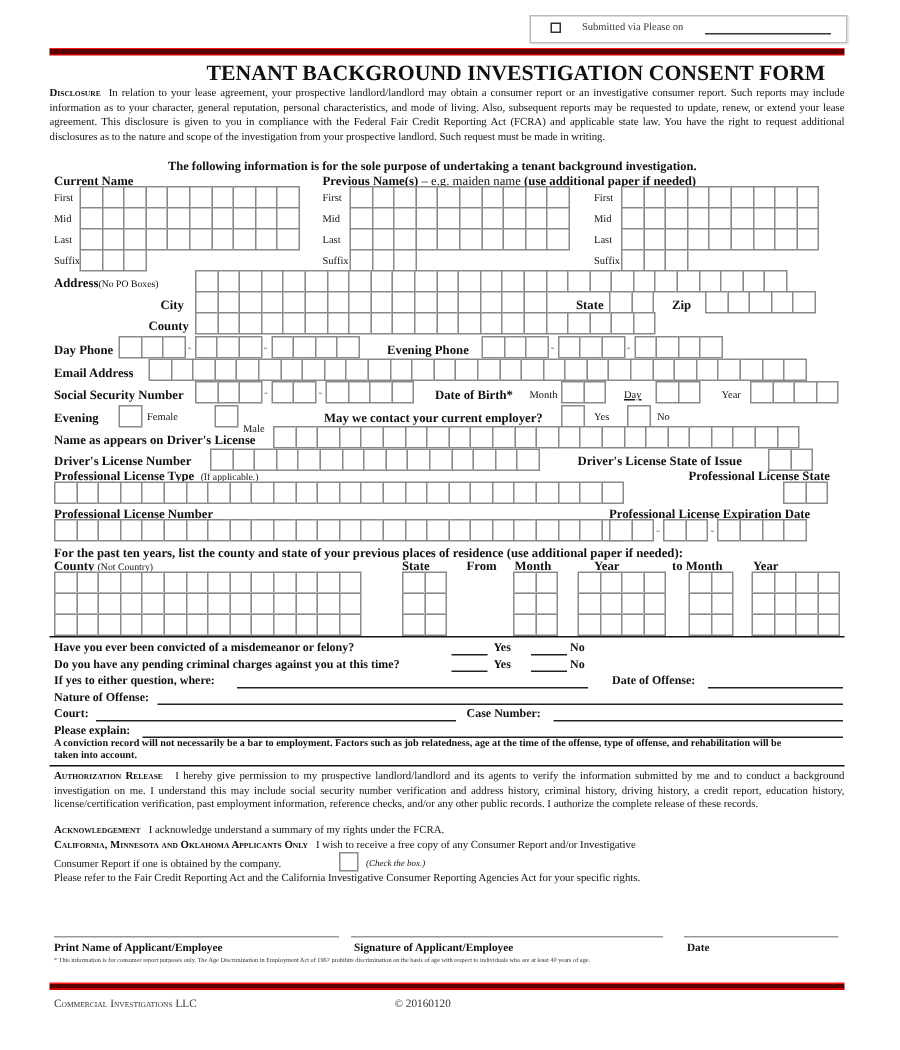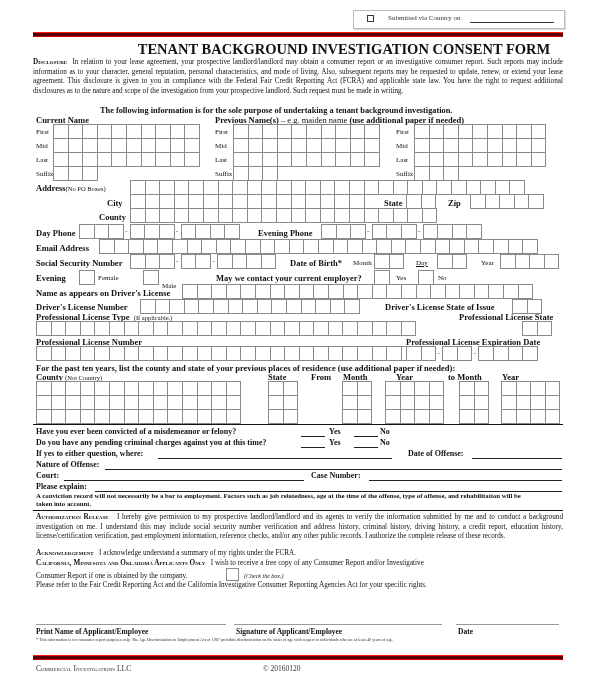--- a/index.html
+++ b/index.html
@@ -16,33 +16,33 @@
   .gap { width:6px; display:flex; align-items:center; justify-content:center; font-size:8px; color:#777; }
   .redbar { position:absolute; left:33px; width:530px; height:5px; background:linear-gradient(#ff1a1a 0 1px,#5a0000 1px 4px,#cc0000 4px 5px); }
   .uline { position:absolute; border-bottom:1px solid #222; height:0; }
   .hr { position:absolute; left:33px; width:530px; border-top:1.5px solid #111; }
 </style>
 </head>
 <body>
 
 <div class="abs" style="left:353px;top:10px;width:210px;height:17px;border:1px solid #bbb;box-shadow:1px 1px 1px #ddd;">
   <span class="abs" style="left:13px;top:4px;width:5px;height:5px;border:1px solid #333;"></span>
-  <span class="abs sm" style="left:34px;top:3px;font-size:7px;color:#333;">Submitted via Country on</span>
+  <span class="abs sm" style="left:34px;top:3px;font-size:7px;color:#333;">Submitted via Please on</span>
   <span class="abs" style="left:116px;top:11px;width:84px;border-bottom:1px solid #333;"></span>
 </div>
 
 <div class="redbar" style="top:32px;"></div>
 
 <div class="abs b" style="left:0;width:600px;top:41px;text-align:center;font-size:14.5px;">TENANT BACKGROUND INVESTIGATION CONSENT FORM</div>
 
 <div class="abs txt" style="left:33px;top:58px;width:530px;">
   <span class="sc">Disclosure</span>&nbsp;
   <span>In relation to your lease agreement, your prospective landlord/landlord may obtain a consumer report or an investigative consumer report.  Such reports may include information as to your character, general reputation, personal characteristics, and mode of living.  Also, subsequent reports may be requested to update, renew, or extend your lease agreement.  This disclosure is given to you in compliance with the Federal Fair Credit Reporting Act (FCRA) and applicable state law.  You have the right to request additional disclosures as to the nature and scope of the investigation from your prospective landlord.  Such request must be made in writing.</span>
 </div>
-<div class="abs lbl" style="left:100px;top:106px;font-size:8.3px;">The following information is for the sole purpose of undertaking a tenant background investigation.</div>
+<div class="abs lbl" style="left:112px;top:106px;font-size:8.3px;">The following information is for the sole purpose of undertaking a tenant background investigation.</div>
 
 <div class="abs lbl" style="left:36px;top:115px;">Current Name</div>
 <div class="abs lbl" style="left:215px;top:115px;">
   <span>Previous Name(s)</span><span style="font-weight:normal"> – e.g. maiden name </span><span>(use additional paper if needed)</span>
 </div>
 
 <div id="name-area">
     <div class="abs sm" style="left: 36px; top: 128px; font-size: 7px;">First</div>
     <div class="row" style="left: 53px; top: 124px;">
       <div class="box"></div>

